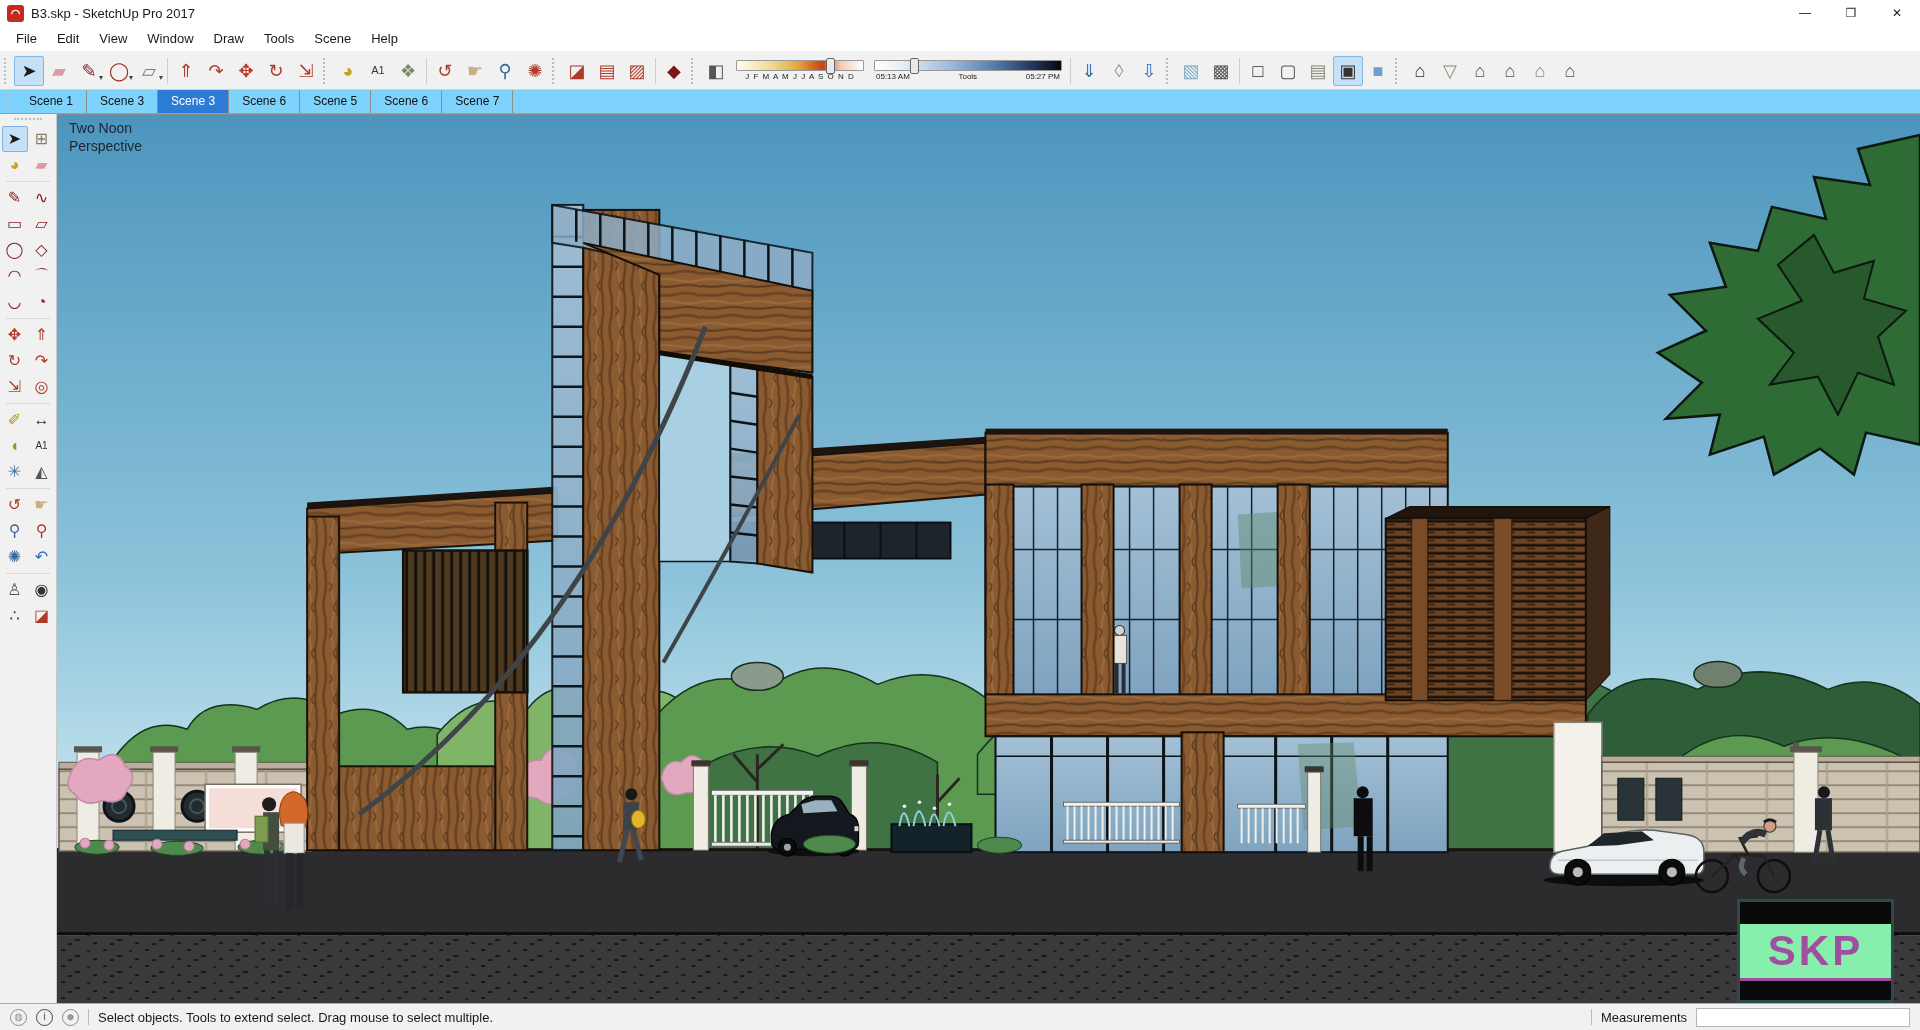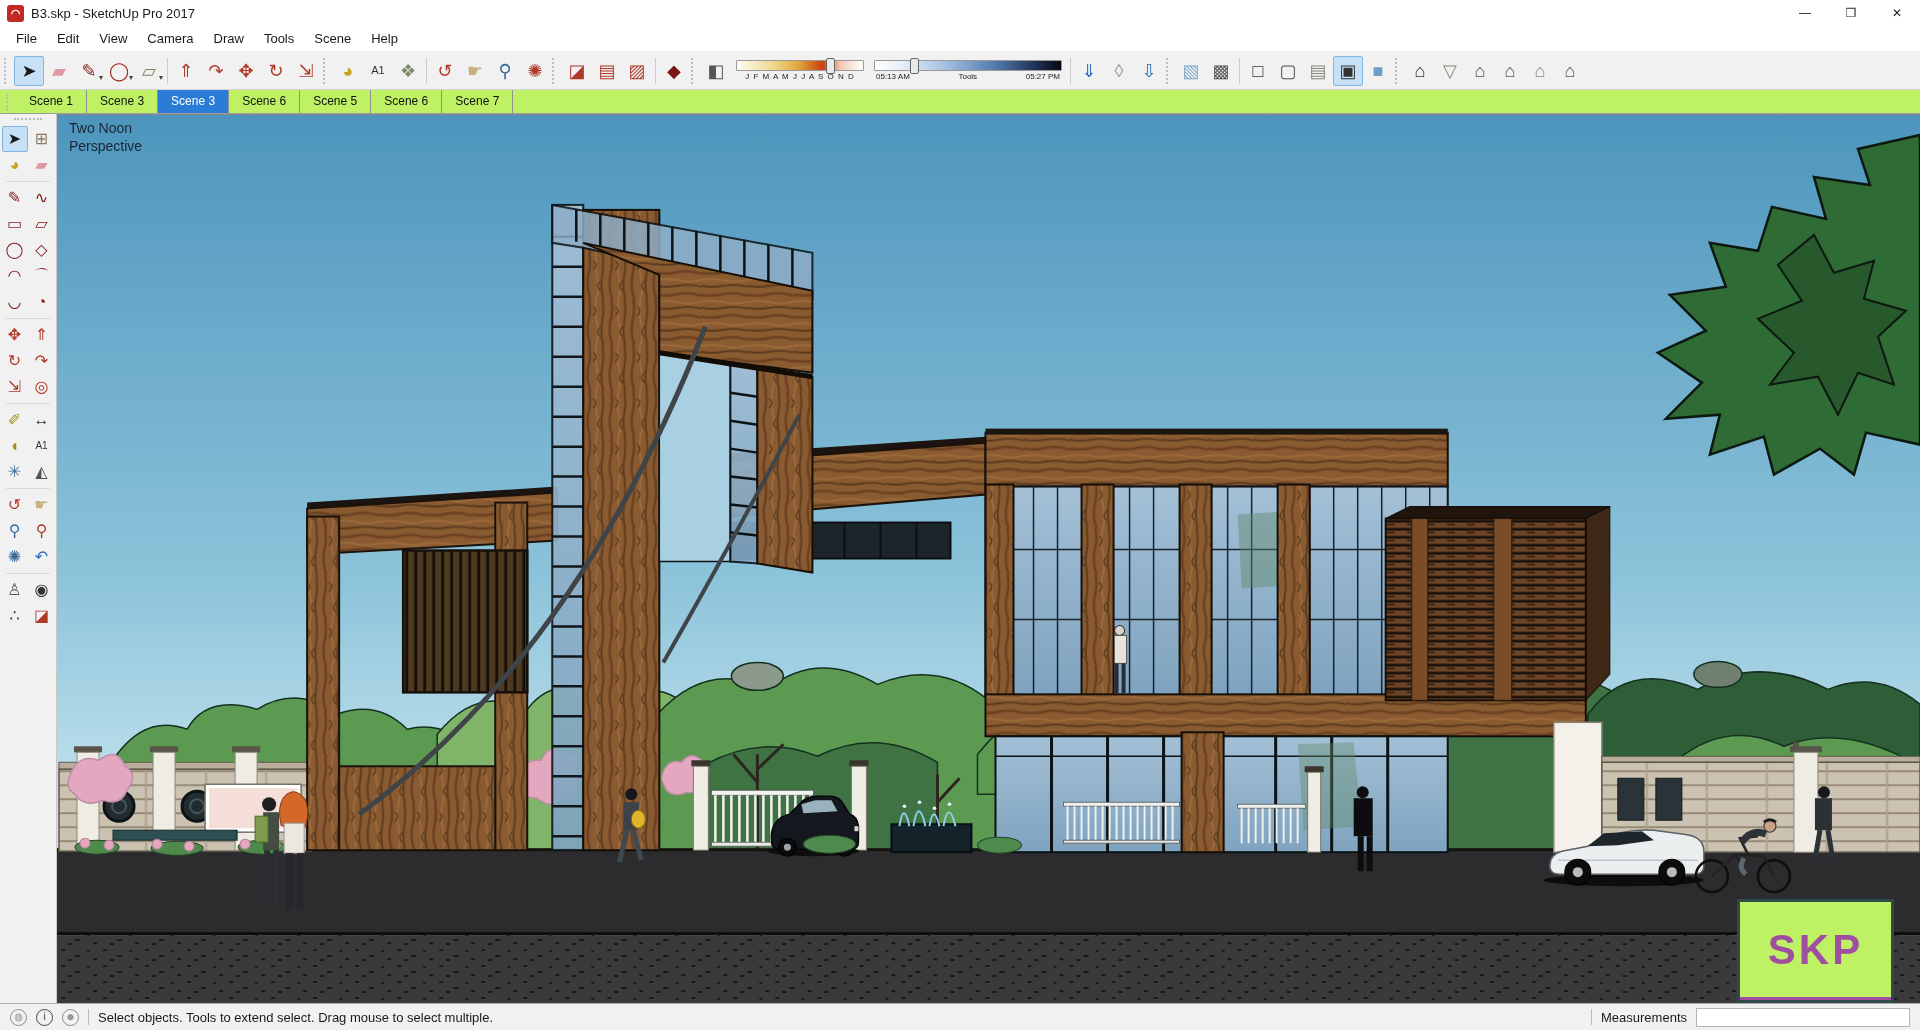--- a/index.html
+++ b/index.html
@@ -37,21 +37,21 @@
   .ss-bar { height:11px; border:1px solid #999; position:relative; border-radius:1px; }
   .ss-bar.date { width:128px;
     background:linear-gradient(90deg,#fdfdf3 0%,#f0d98e 28%,#e0a93e 48%,#cc4110 68%,#d8653a 72%,#f3c9b4 82%,#ffffff 100%); }
   .ss-bar.time { width:188px;
     background:linear-gradient(90deg,#ffffff 0%,#e8eff7 14%,#9dbbdd 40%,#5279ab 65%,#1c2c4e 88%,#05080f 100%); }
   .ss-handle { position:absolute; top:-3px; width:9px; height:16px; background:#e9e9e9;
     border:1px solid #666; border-radius:2px; }
   .ss-ticks { display:flex; justify-content:space-between; font-size:8px; color:#222; padding:1px 2px 0 2px; width:100%; }
 
   
-  .scenebar { height:24px; background:#bef264; border-bottom:1px solid #9c9c9c; display:flex;
+  .scenebar { height:24px; background:#7dd3fc; border-bottom:1px solid #9c9c9c; display:flex;
               align-items:stretch; padding-left:4px; flex:0 0 auto; }
   .scenebar .grip { height:16px; align-self:center; }
   .tab { font-size:12px; color:#111; padding:4px 13px 0 13px; border-right:1px solid #8f8f8f; }
   .tab.active { background:var(--accent-blue); color:#fff; }
 
   
   .main { flex:1 1 auto; display:flex; min-height:0; }
   .palette { width:57px; background:#f1f1f1; border-right:1px solid #c9c9c9; padding-top:4px; flex:0 0 auto; }
   .pgrip { height:5px; border-top:2px dotted #bcbcbc; margin:0 14px 3px 14px; }
   .prow { display:flex; justify-content:center; gap:1px; }
@@ -60,21 +60,21 @@
   .ptool .icon { font-size:16px; line-height:1; }
   .ptool.active { background:var(--selection-bg); border-color:#7fb2e5; }
   .psep { height:1px; background:#d9d9d9; margin:3px 6px; }
 
   .viewport { flex:1 1 auto; position:relative; overflow:hidden; border-top:1px solid #8a8a8a; }
   .viewport svg { position:absolute; inset:0; display:block; }
   .cam-label { position:absolute; top:5px; left:12px; font-size:14px; color:#1c2430; line-height:1.25;
                font-weight:500; }
 
   .watermark { position:absolute; right:26px; bottom:0; width:157px; height:104px;
-               border:3px solid #2e4a4a; background:#bef264; display:flex; flex-direction:row; }
+               border:3px solid #2e4a4a; background:#86efac; display:flex; flex-direction:column; }
   .wm-bar-top { height:22px; background:#0a0a0a; }
   .wm-mid { flex:1; display:flex; align-items:center; justify-content:center;
             color:var(--watermark-purple); font-size:42px; font-weight:bold; letter-spacing:3px;
             border-bottom:3px solid var(--watermark-purple); }
   .wm-bar-bot { height:19px; background:#0a0a0a; }
 
   
   .statusbar { height:27px; background:#f1f1f1; border-top:1px solid #ababab; display:flex;
                align-items:center; padding:0 10px; gap:9px; font-size:13px; color:#1a1a1a; flex:0 0 auto; }
   .sicon { width:17px; height:17px; border:1.5px solid #8d8d8d; border-radius:50%; color:#8d8d8d;
@@ -96,21 +96,21 @@
         <div class="winbtn">—</div>
         <div class="winbtn">❒</div>
         <div class="winbtn">✕</div>
       </div>
   </div>
 
   <div class="menubar" id="menubar">
       <div class="menu-item">File</div>
       <div class="menu-item">Edit</div>
       <div class="menu-item">View</div>
-      <div class="menu-item">Camera</div>
+      <div class="menu-item">Window</div>
       <div class="menu-item">Draw</div>
       <div class="menu-item">Tools</div>
       <div class="menu-item">Scene</div>
       <div class="menu-item">Help</div>
     </div>
 
   <div class="toolbar" id="toolbar">
       <div class="grip"></div>
       <div class="tb-group">
         <div class="tb-btn active">

